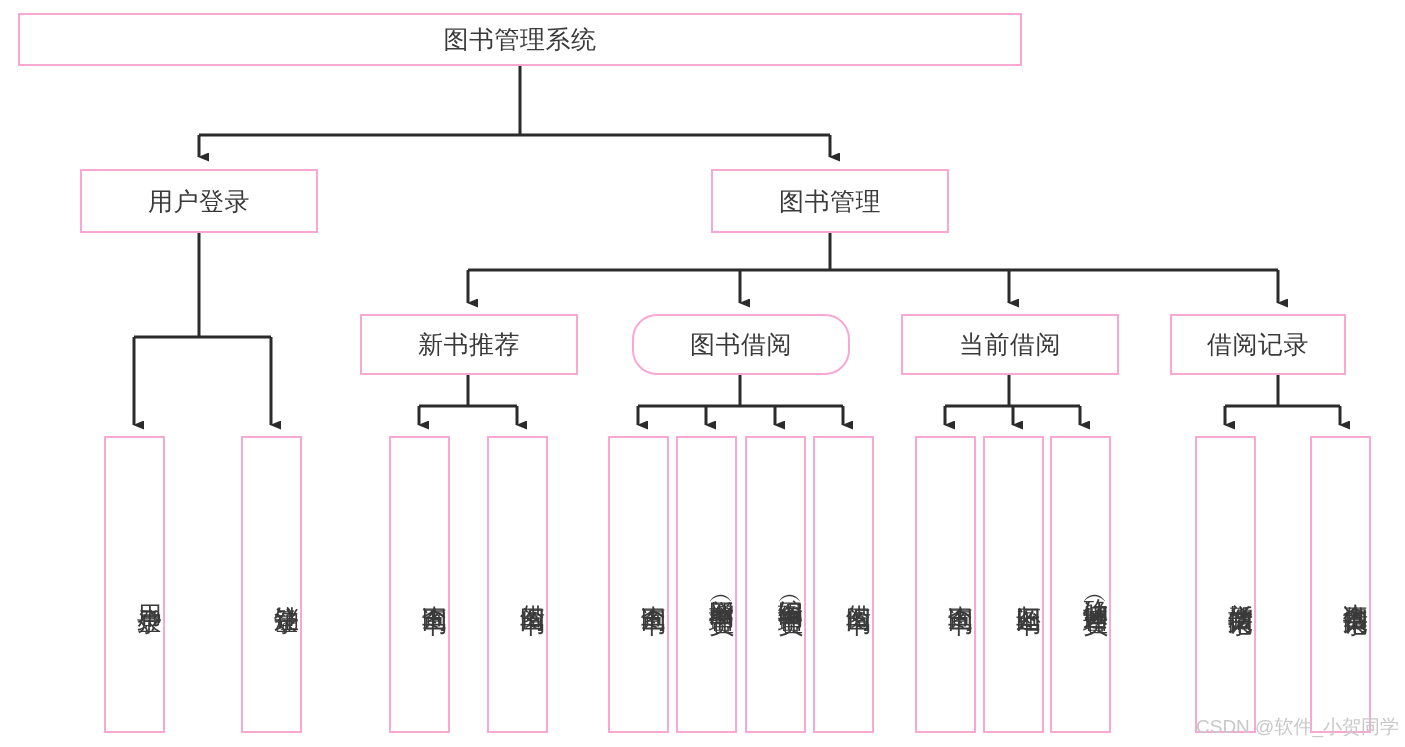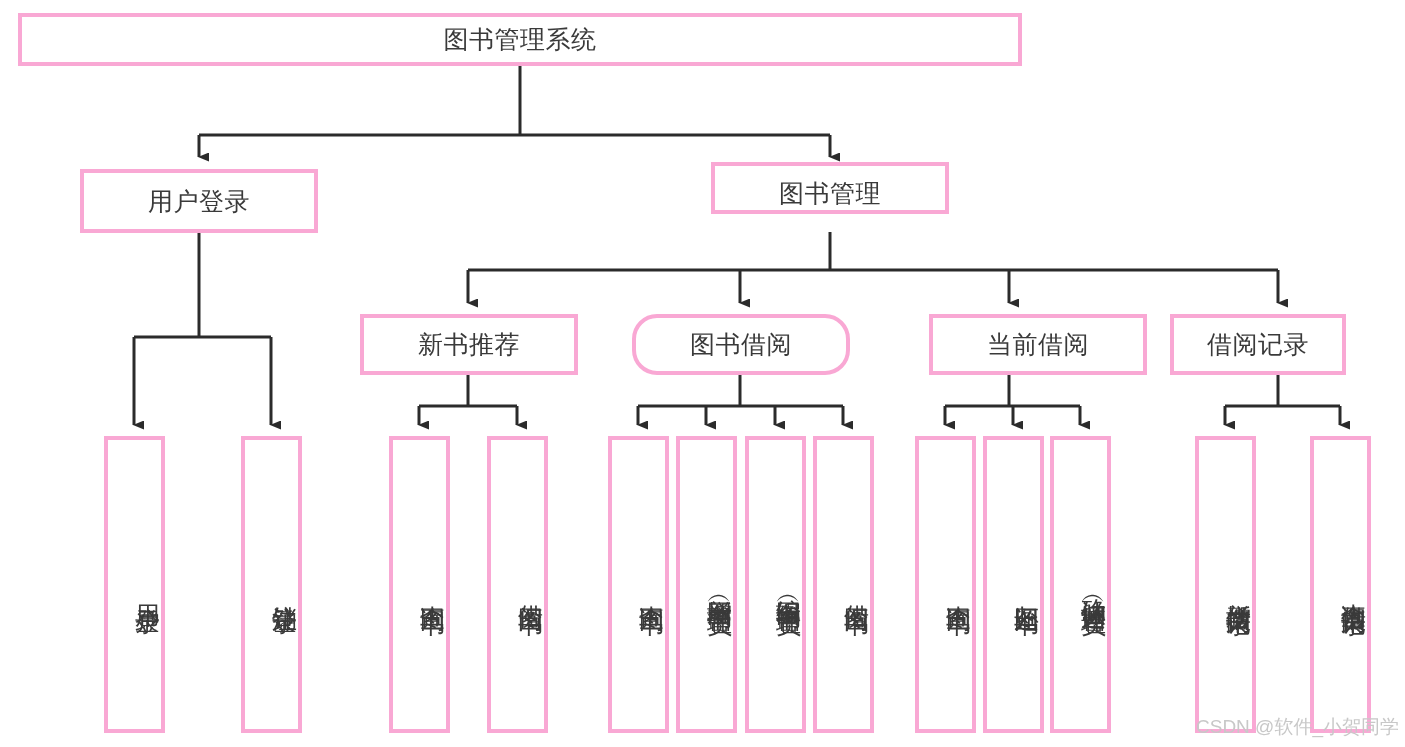--- a/index.html
+++ b/index.html
@@ -22,21 +22,21 @@
     left: 0;
     top: 0;
     width: 1405px;
     height: 747px;
     pointer-events: none;
   }
   .node {
     position: absolute;
     box-sizing: border-box;
     background: #ffffff;
-    border: 4px solid #f9a8d4;
+    border: 2px solid #f9a8d4;
     display: flex;
     align-items: center;
     justify-content: center;
     color: #3a3a3a;
   }
   .node.horiz {
     font-size: 25px;
     letter-spacing: 0.5px;
   }
   .node.vert {
@@ -122,31 +122,31 @@
     </g>
   </svg>
 
   <div class="node horiz" style="left:18px; top:13px; width:1004px; height:53px;">
     <span>图书管理系统</span>
   </div>
 
   <div class="node horiz" style="left:80px; top:169px; width:238px; height:64px;">
     <span>用户登录</span>
   </div>
-  <div class="node horiz" style="left:711px; top:162px; width:238px; height:52px;align-items:flex-end;">
+  <div class="node horiz" style="left:711px; top:169px; width:238px; height:64px;">
     <span>图书管理</span>
   </div>
 
   <div class="node horiz" style="left:360px; top:314px; width:218px; height:61px;font-family:Liberation Serif, serif;">
     <span>新书推荐</span>
   </div>
   <div class="node horiz" style="left:632px; top:314px; width:218px; height:61px;border-radius:25px;">
     <span>图书借阅</span>
   </div>
-  <div class="node horiz" style="left:901px; top:314px; width:218px; height:61px;margin-left:28px;">
+  <div class="node horiz" style="left:901px; top:314px; width:218px; height:61px;">
     <span>当前借阅</span>
   </div>
   <div class="node horiz" style="left:1170px; top:314px; width:176px; height:61px;">
     <span>借阅记录</span>
   </div>
 
   <div class="node vert" style="left:104px; top:436px; width:61px; height:297px;">
     <span class="vtext">用户登录</span>
   </div>
   <div class="node vert" style="left:241px; top:436px; width:61px; height:297px;">

